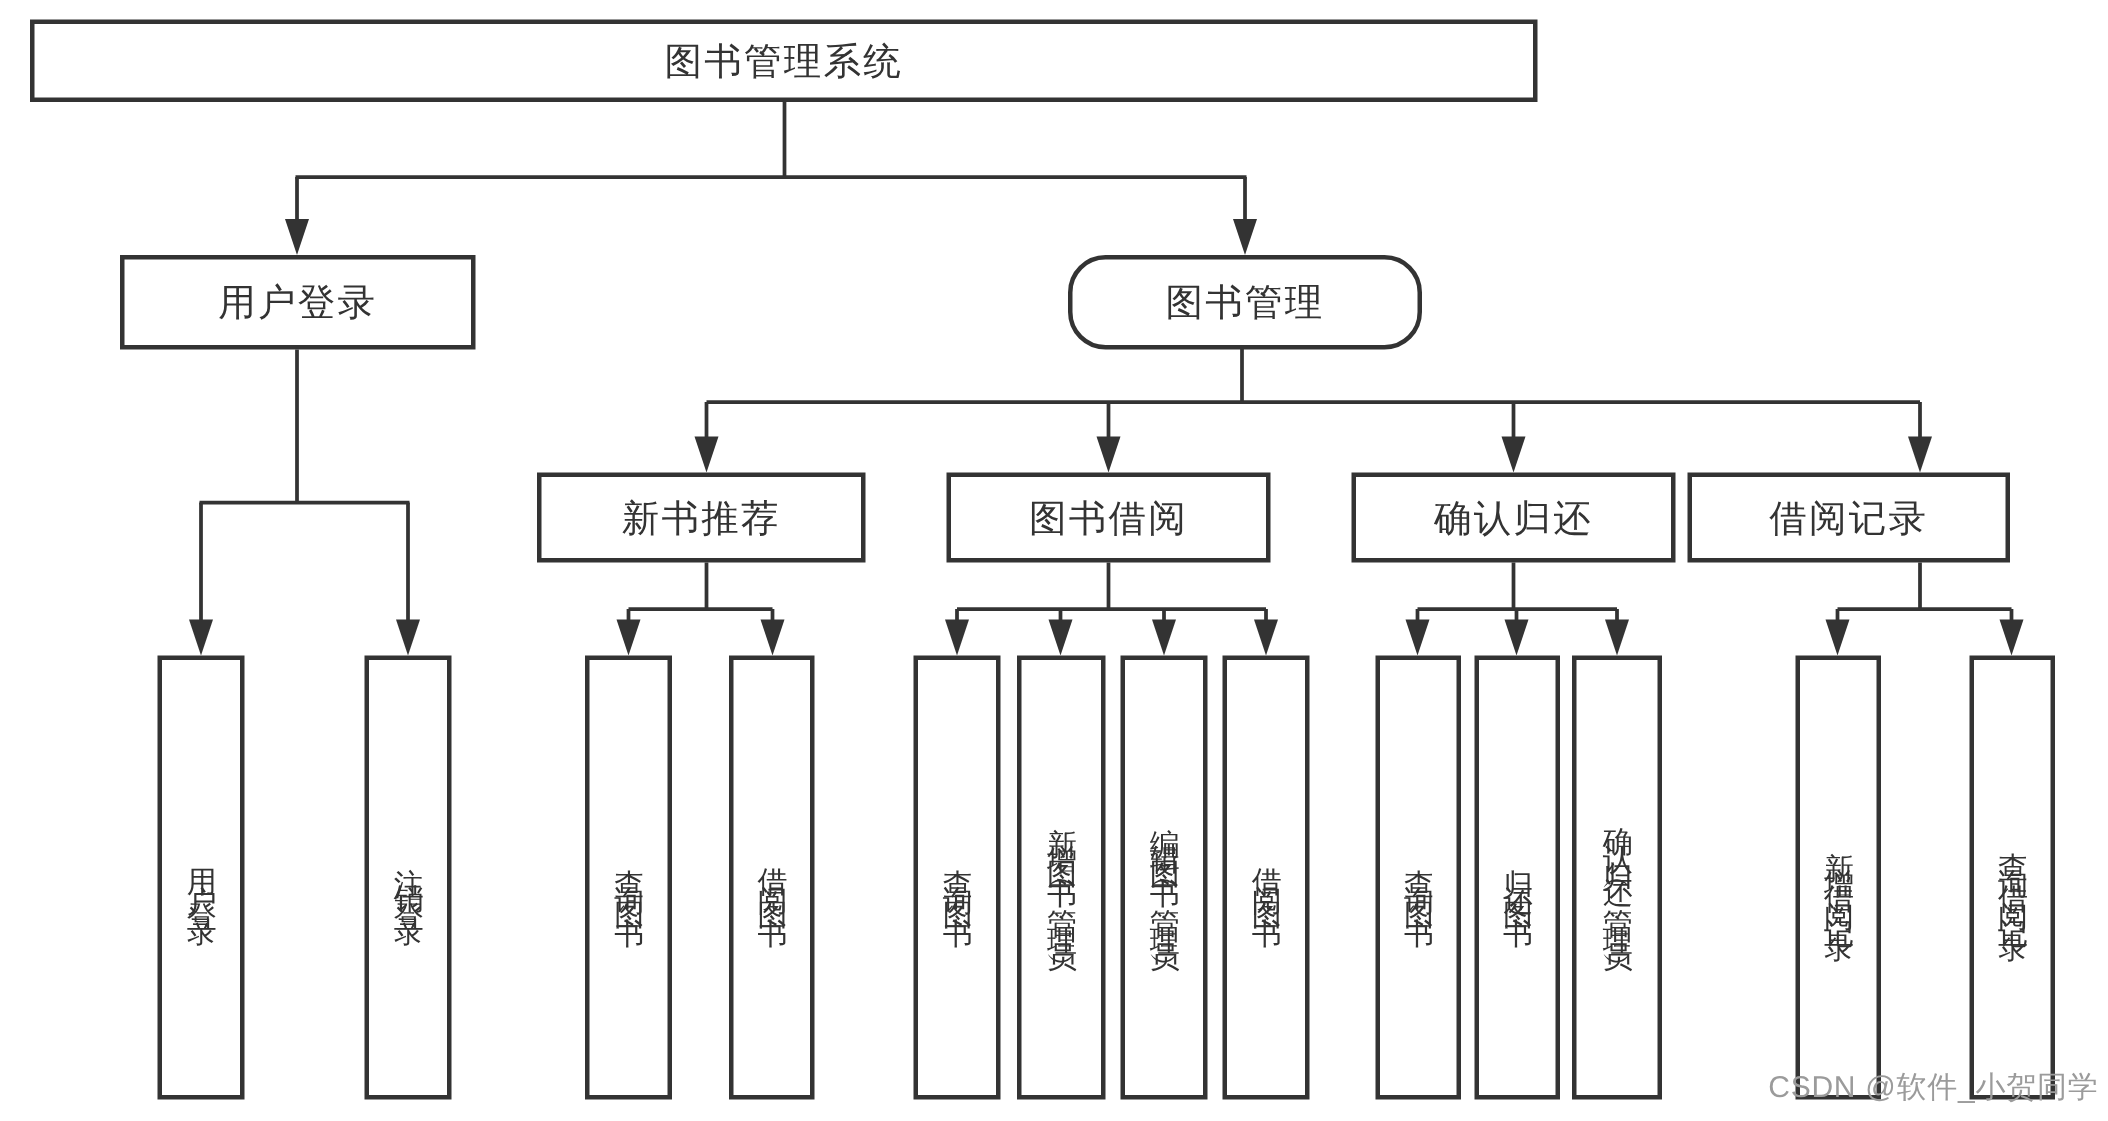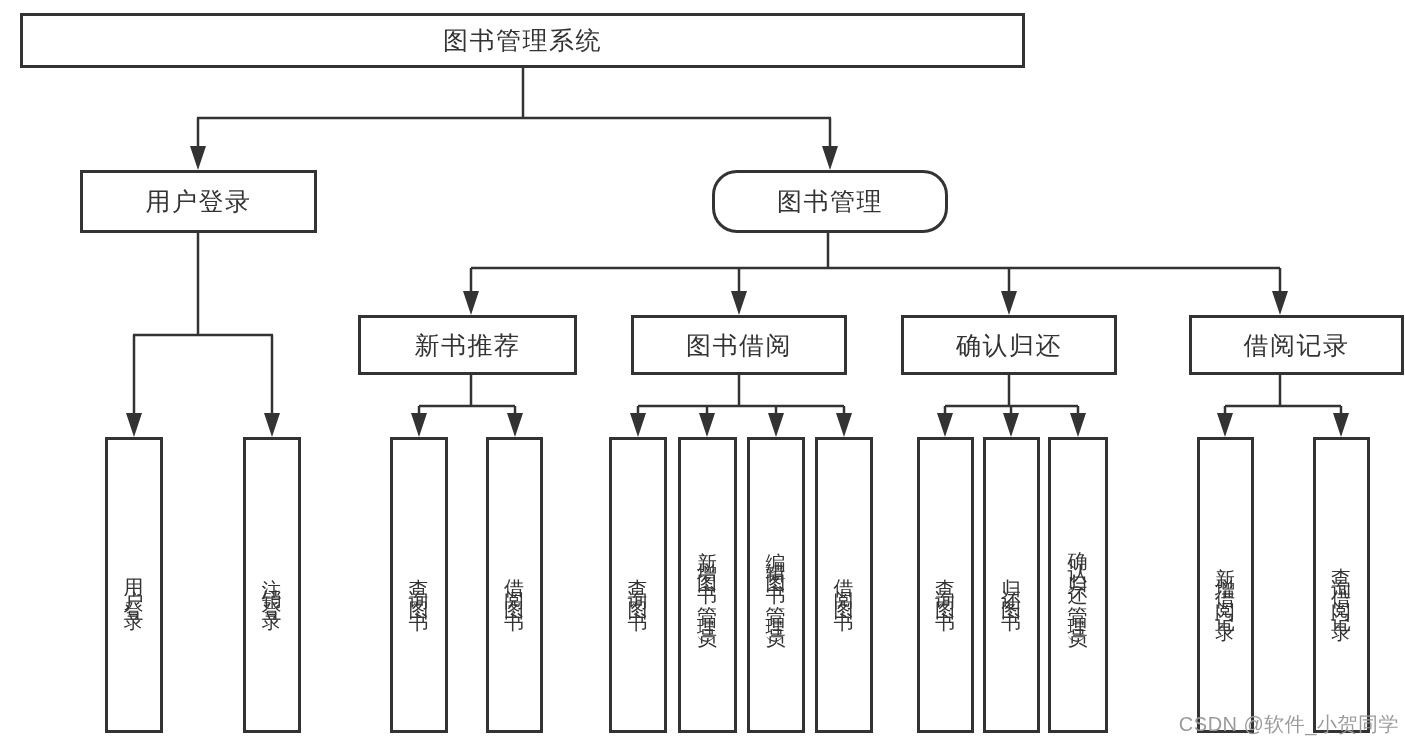--- a/index.html
+++ b/index.html
@@ -106,21 +106,21 @@
   </svg>
 
   <div class="hbox" style="left:20px;top:13px;width:1005px;height:55px;">图书管理系统</div>
 
   <div class="hbox" style="left:80px;top:170px;width:237px;height:63px;">用户登录</div>
   <div class="hbox" style="left:712px;top:170px;width:236px;height:63px;border-radius:25px;">图书管理</div>
 
   <div class="hbox" style="left:358px;top:315px;width:219px;height:60px;">新书推荐</div>
   <div class="hbox" style="left:631px;top:315px;width:216px;height:60px;">图书借阅</div>
   <div class="hbox" style="left:901px;top:315px;width:216px;height:60px;">确认归还</div>
-  <div class="hbox" style="left:1189px;top:315px;width:215px;height:60px;">借阅记录</div>
+  <div class="hbox" style="left:1125px;top:315px;width:215px;height:60px;">借阅记录</div>
 
   <div class="vbox" style="left:105px;width:58px;">
     <span>用户登录</span>
     </div>
   <div class="vbox" style="left:243px;width:58px;">
     <span>注销登录</span>
     </div>
 
   <div class="vbox" style="left:390px;width:58px;">
     <span>查询图书</span>

